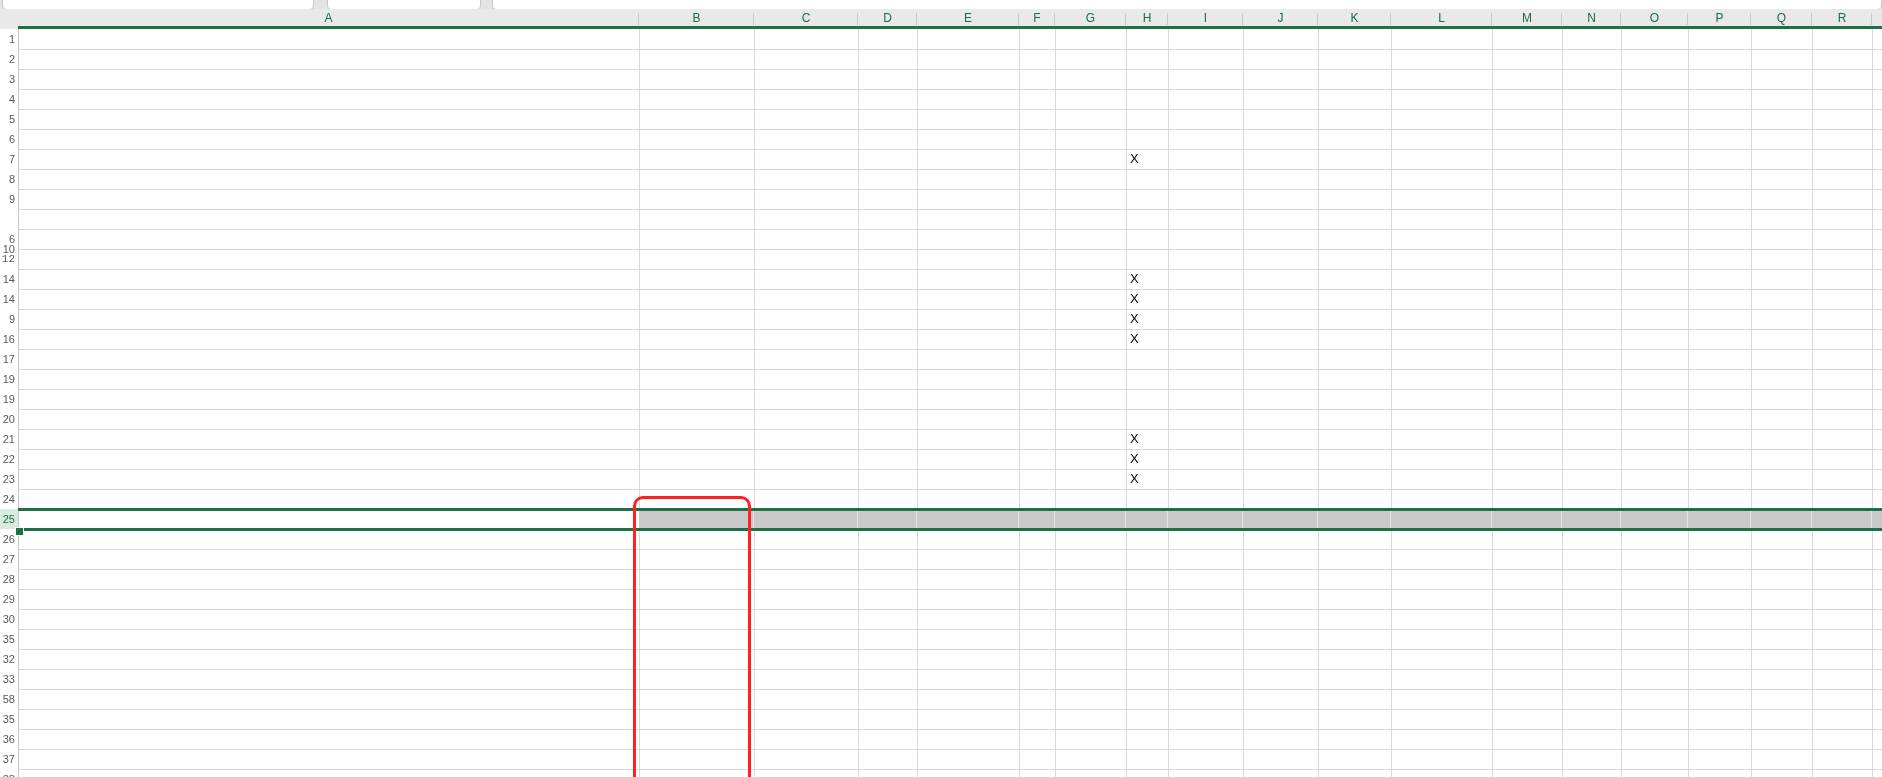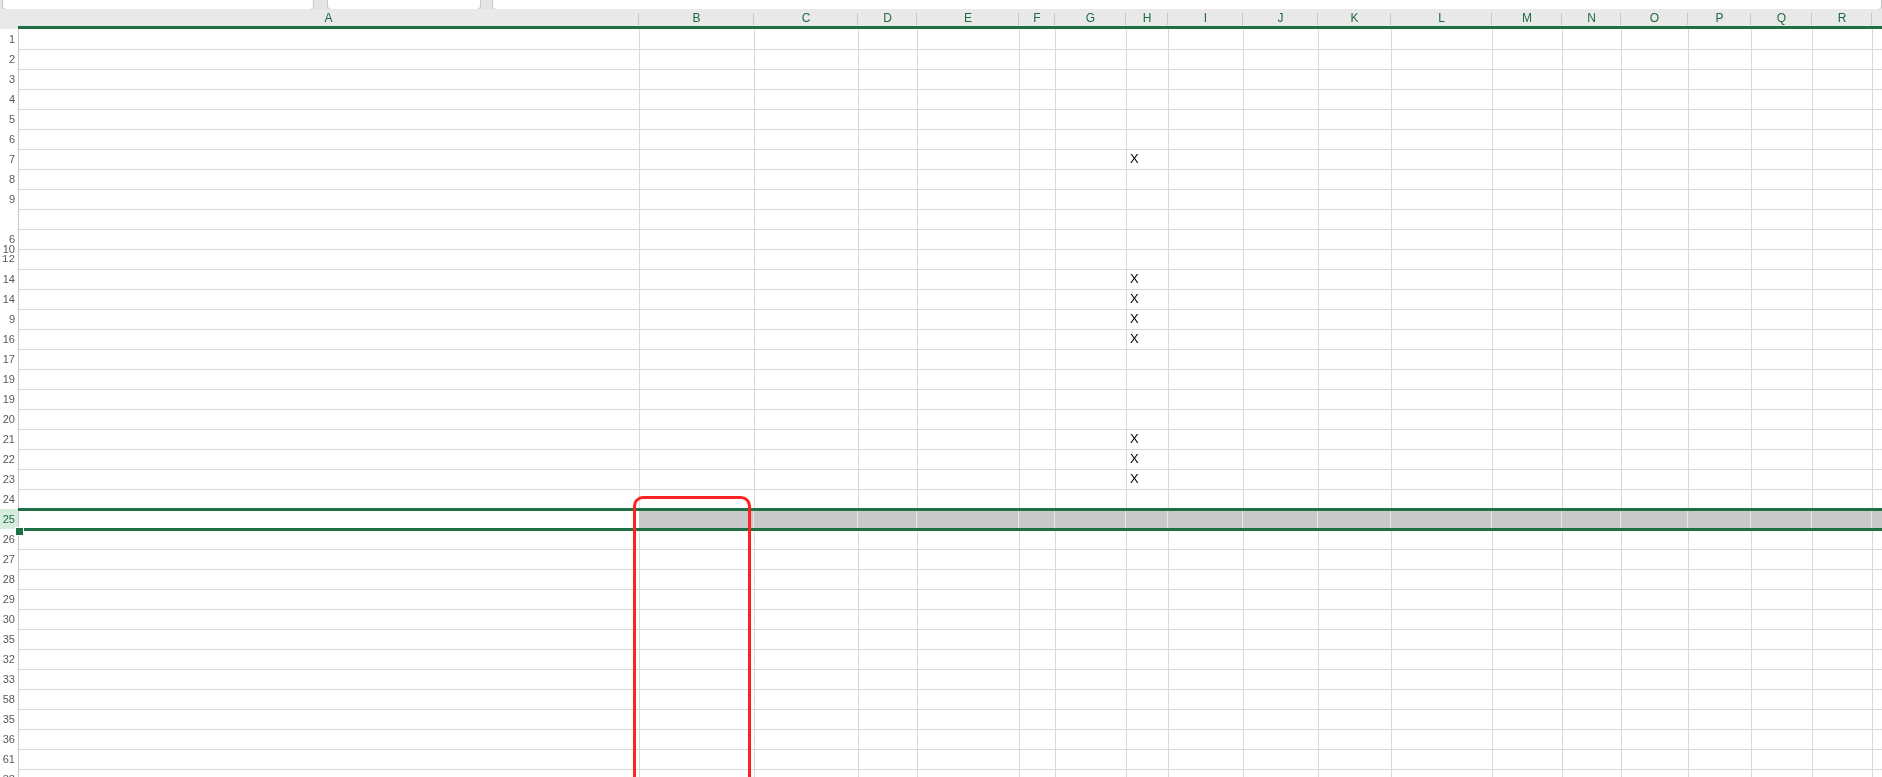--- a/index.html
+++ b/index.html
@@ -127,21 +127,21 @@
       <div class="row-num" style="top: 549px;">27</div>
       <div class="row-num" style="top: 569px;">28</div>
       <div class="row-num" style="top: 589px;">29</div>
       <div class="row-num" style="top: 609px;">30</div>
       <div class="row-num" style="top: 629px;">35</div>
       <div class="row-num" style="top: 649px;">32</div>
       <div class="row-num" style="top: 669px;">33</div>
       <div class="row-num" style="top: 689px;">58</div>
       <div class="row-num" style="top: 709px;">35</div>
       <div class="row-num" style="top: 729px;">36</div>
-      <div class="row-num" style="top: 749px;">61</div>
+      <div class="row-num" style="top: 749px;">37</div>
       <div class="row-num" style="top: 769px;">38</div>
       <div class="vline" style="left: 639px; top: 29px; height: 748px;"></div>
       <div class="vline" style="left: 754px; top: 29px; height: 748px;"></div>
       <div class="vline" style="left: 858px; top: 29px; height: 748px;"></div>
       <div class="vline" style="left: 917px; top: 29px; height: 748px;"></div>
       <div class="vline" style="left: 1019px; top: 29px; height: 748px;"></div>
       <div class="vline" style="left: 1055px; top: 29px; height: 748px;"></div>
       <div class="vline" style="left: 1126px; top: 29px; height: 748px;"></div>
       <div class="vline" style="left: 1168px; top: 29px; height: 748px;"></div>
       <div class="vline" style="left: 1243px; top: 29px; height: 748px;"></div>

